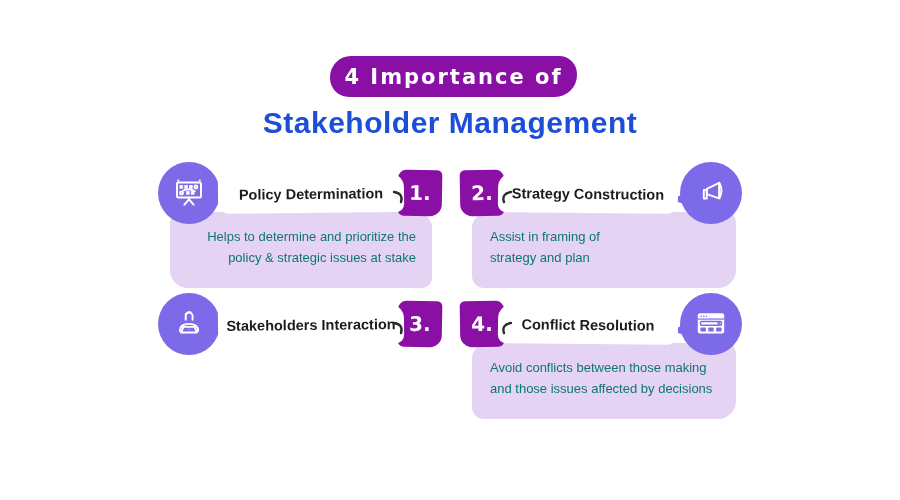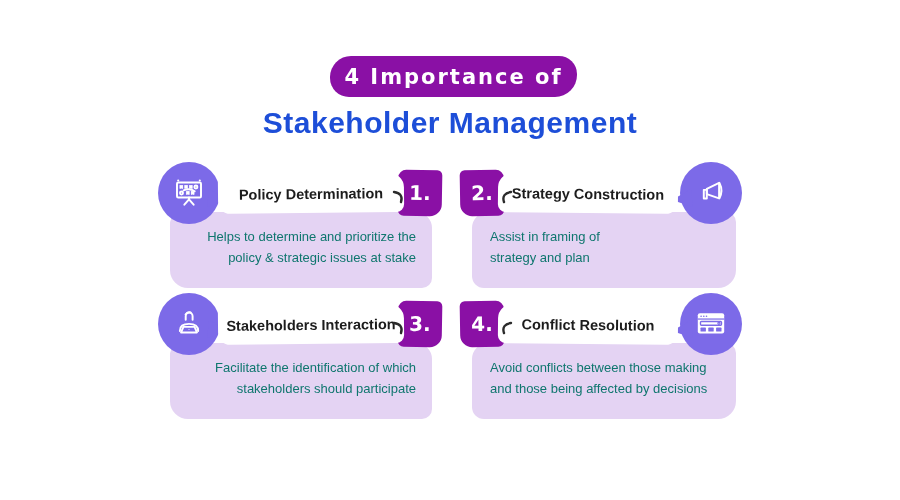--- a/index.html
+++ b/index.html
@@ -128,24 +128,20 @@
     <div class="banner">
       <span>Strategy Construction</span>
     </div>
     <svg class="curl" viewBox="0 0 15 15" fill="none" stroke="#2b2b2b" stroke-width="2.4" stroke-linecap="round">
       <path d="M2 3 c6 1 9 4 7 10"></path>
     </svg>
     <div class="tag">2.</div>
   </div>
 
   <div class="card c3 left">
-    <div class="panel">
-      <p>Facilitate the identification of which
-stakeholders should participate</p>
-    </div>
     <div class="circle">
       <svg viewBox="0 0 24 24" fill="none" stroke="#fff" stroke-width="1.3" stroke-linecap="round" stroke-linejoin="round">
         <path d="M9.8 9.2 V6.8 a2.3 2.5 0 0 1 4.6 0 V9.2"></path>
         <path d="M9.7 5.6 q1.2-1.9 3.4-1.3"></path>
         <path d="M5.9 16.6 q0-4.7 6.1-4.7 6.1 0 6.1 4.7"></path>
         <path d="M8.3 13.9 h7.4 l1.6 3.7 H6.7 z"></path>
         <circle cx="12" cy="15.7" r="0.35" fill="#fff" stroke="none"></circle>
       </svg>
     </div>
     <div class="banner">
@@ -153,21 +149,21 @@
     </div>
     <svg class="curl" viewBox="0 0 15 15" fill="none" stroke="#2b2b2b" stroke-width="2.4" stroke-linecap="round">
       <path d="M2 3 c6 1 9 4 7 10"></path>
     </svg>
     <div class="tag">3.</div>
   </div>
 
   <div class="card c4 right">
     <div class="panel">
       <p>Avoid conflicts between those making
-and those being affected by decisions</p>
+and those issues affected by decisions</p>
     </div>
     <div class="circle">
       <svg viewBox="0 0 24 24">
         <rect x="3.2" y="4.8" width="17.6" height="13.6" rx="1.4" fill="#fff"></rect>
         <circle cx="5.4" cy="6.8" r="0.55" fill="#7C6AE8"></circle>
         <circle cx="7.2" cy="6.8" r="0.55" fill="#7C6AE8"></circle>
         <circle cx="9" cy="6.8" r="0.55" fill="#7C6AE8"></circle>
         <rect x="3.2" y="8.3" width="17.6" height="0.8" fill="#7C6AE8"></rect>
         <rect x="5" y="10.3" width="14" height="2.5" rx="0.6" fill="none" stroke="#7C6AE8" stroke-width="0.9"></rect>
         <circle cx="17.3" cy="11.5" r="0.7" fill="none" stroke="#7C6AE8" stroke-width="0.8"></circle>

